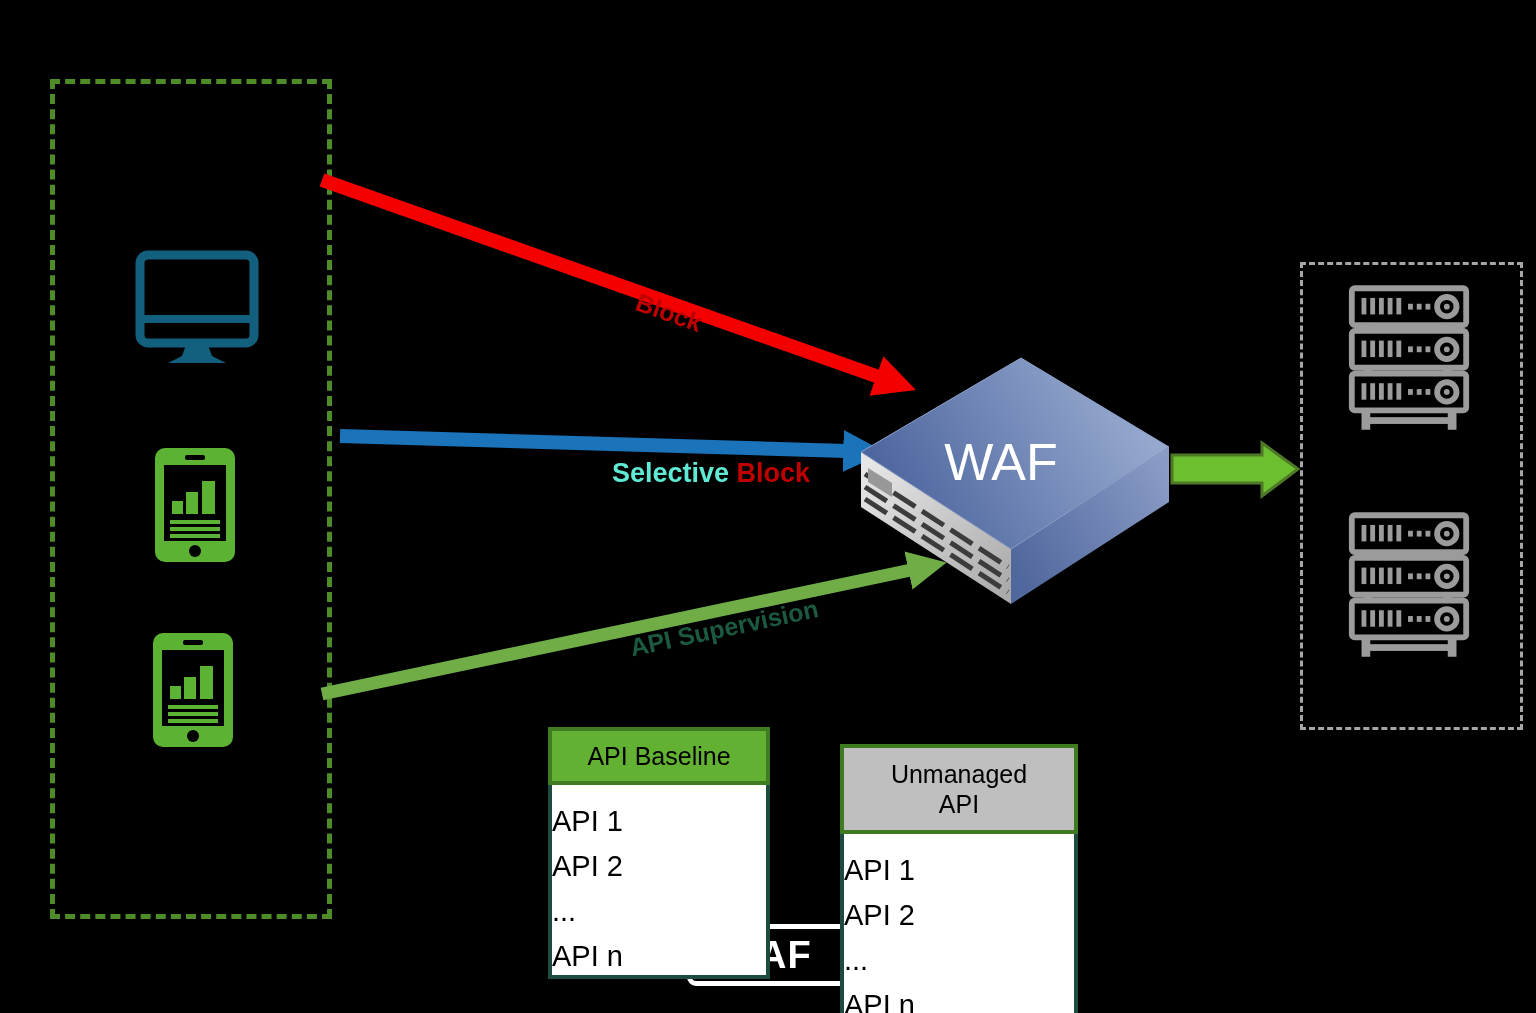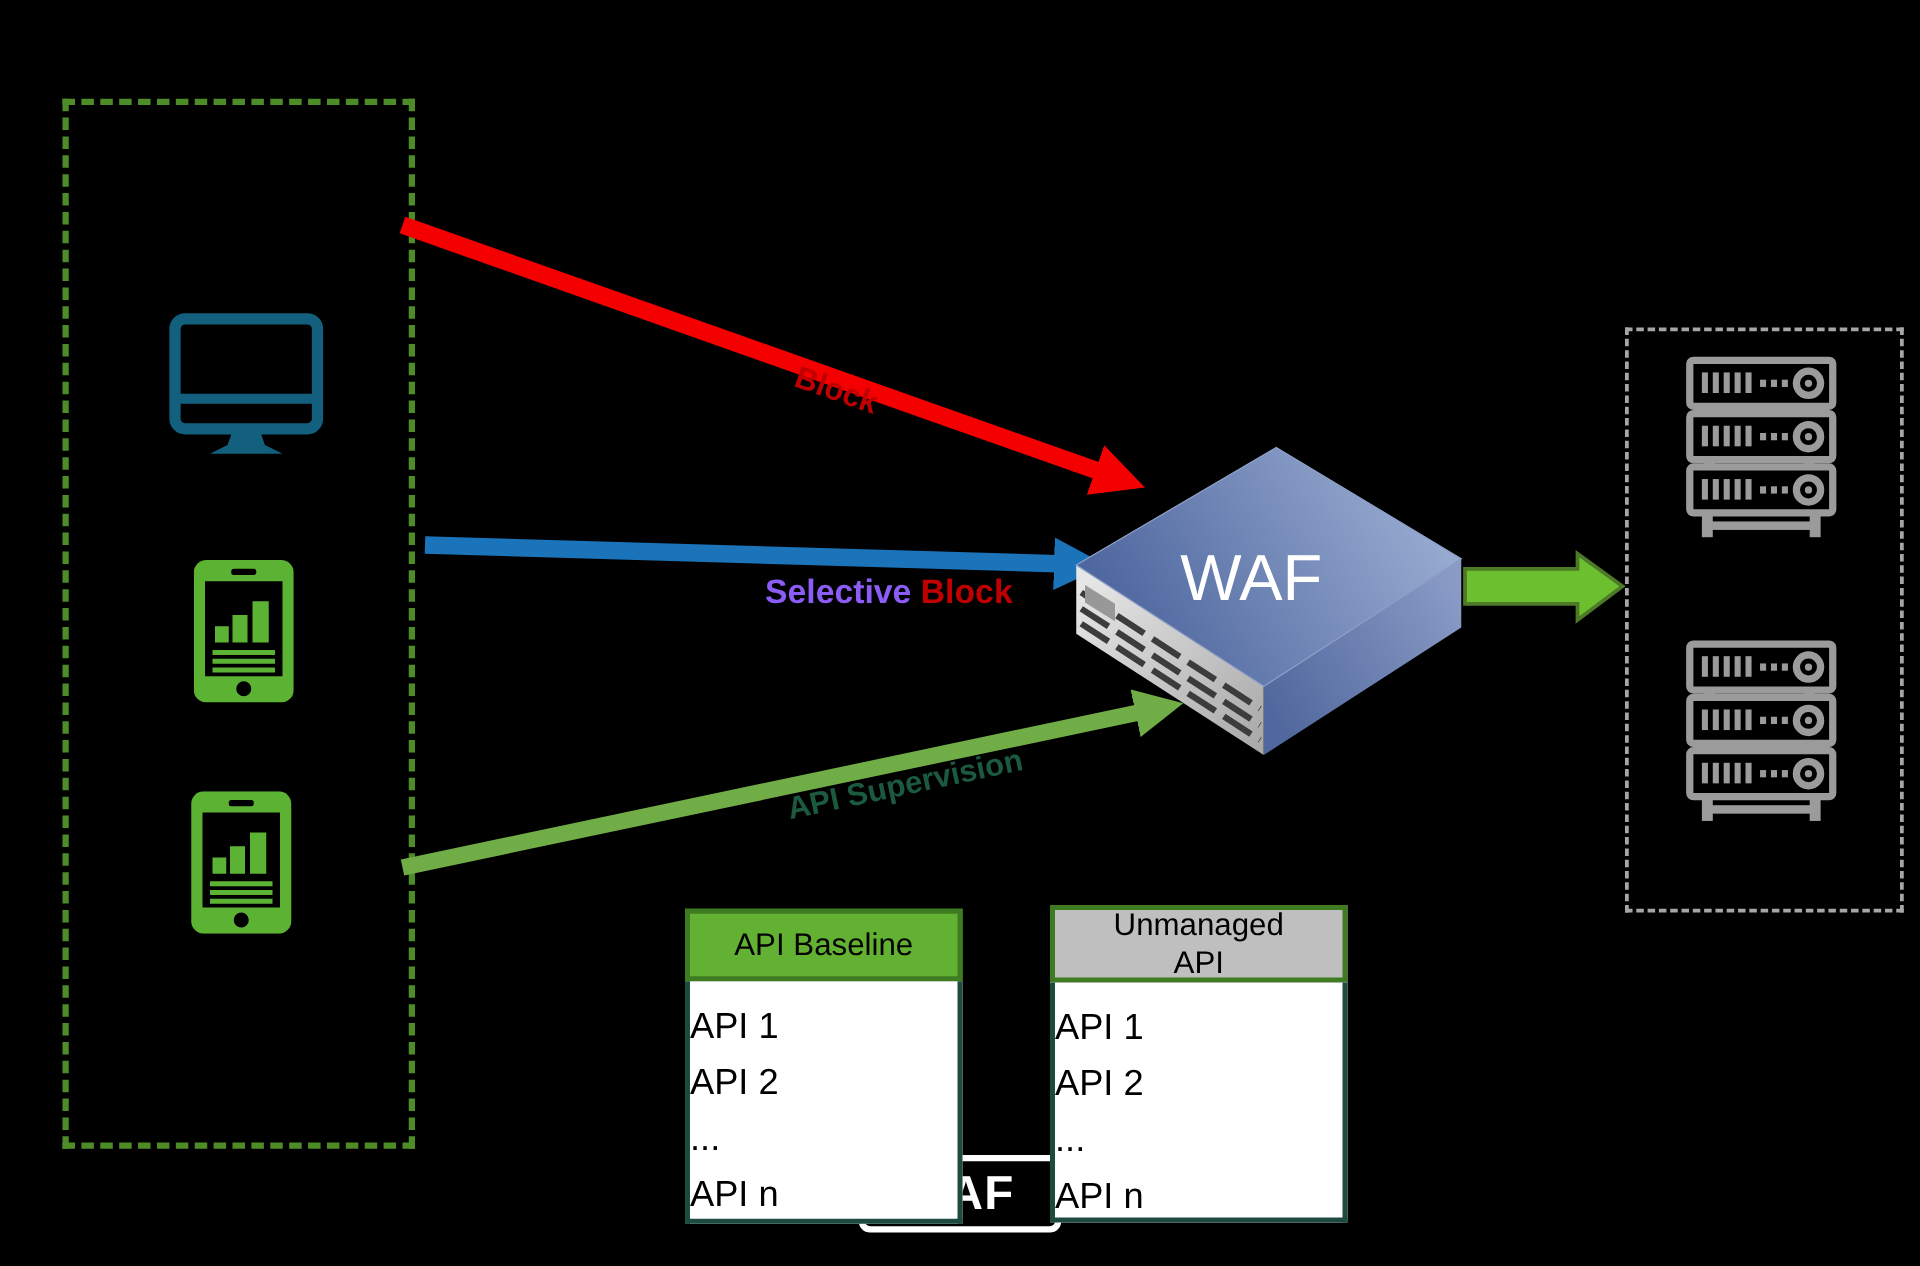--- a/index.html
+++ b/index.html
@@ -10,37 +10,37 @@
   .abs{position:absolute;}
 
   
   #clients-box{left:50px;top:79px;width:282px;height:840px;border:5px dashed #4e8c28;box-sizing:border-box;}
   #servers-box{left:1300px;top:262px;width:223px;height:468px;border:3px dashed #a6a6a6;box-sizing:border-box;}
 
   
   .arrow-label{font-weight:bold;white-space:nowrap;}
   #block-label{left:634px;top:303px;width:96px;font-size:25px;color:#c00000;transform:rotate(19.5deg);transform-origin:center;}
   #selective-label{left:612px;top:458px;font-size:27px;}
-  #selective-label .green{color:#8b5cf6;}
+  #selective-label .green{color:#5eead4;}
   #selective-label .red{color:#c00000;}
   #supervision-label{left:628px;top:611px;width:218px;font-size:25px;color:#1c5a40;transform:rotate(-12deg);transform-origin:center;}
 
   
   #waf-badge{left:687px;top:924px;width:162px;height:62px;background:#000;border:5px solid #fff;border-radius:9px;
     box-sizing:border-box;display:flex;align-items:center;justify-content:center;
     color:#fff;font-size:38px;font-weight:bold;letter-spacing:1px;z-index:1;}
 
   
   .api-table{box-sizing:border-box;z-index:2;}
   #baseline-table{left:548px;top:727px;width:222px;}
   #unmanaged-table{left:840px;top:724px;width:238px;}
   .tbl-header{box-sizing:border-box;border:4px solid #3f7c21;display:flex;align-items:center;justify-content:center;
     text-align:center;color:#000;font-size:25px;}
   #baseline-table .tbl-header{background:#62b132;height:58px;}
-  #unmanaged-table .tbl-header{background:#bfbfbf;height:62px;line-height:30px;}
+  #unmanaged-table .tbl-header{background:#bfbfbf;height:90px;line-height:30px;margin-top:20px;}
   #unmanaged-table .tbl-header .hdr-text{width:160px;}
   .tbl-body{box-sizing:border-box;background:#fff;border:4px solid #1d4b40;border-top:none;
     text-align:left;color:#000;font-size:29px;padding-top:14px;}
   #baseline-table .tbl-body{height:194px;}
   #unmanaged-table .tbl-body{height:192px;}
   .tbl-row{line-height:45px;}
 
   svg{display:block;}
   #overlay{left:0;top:0;pointer-events:none;}
 </style>

